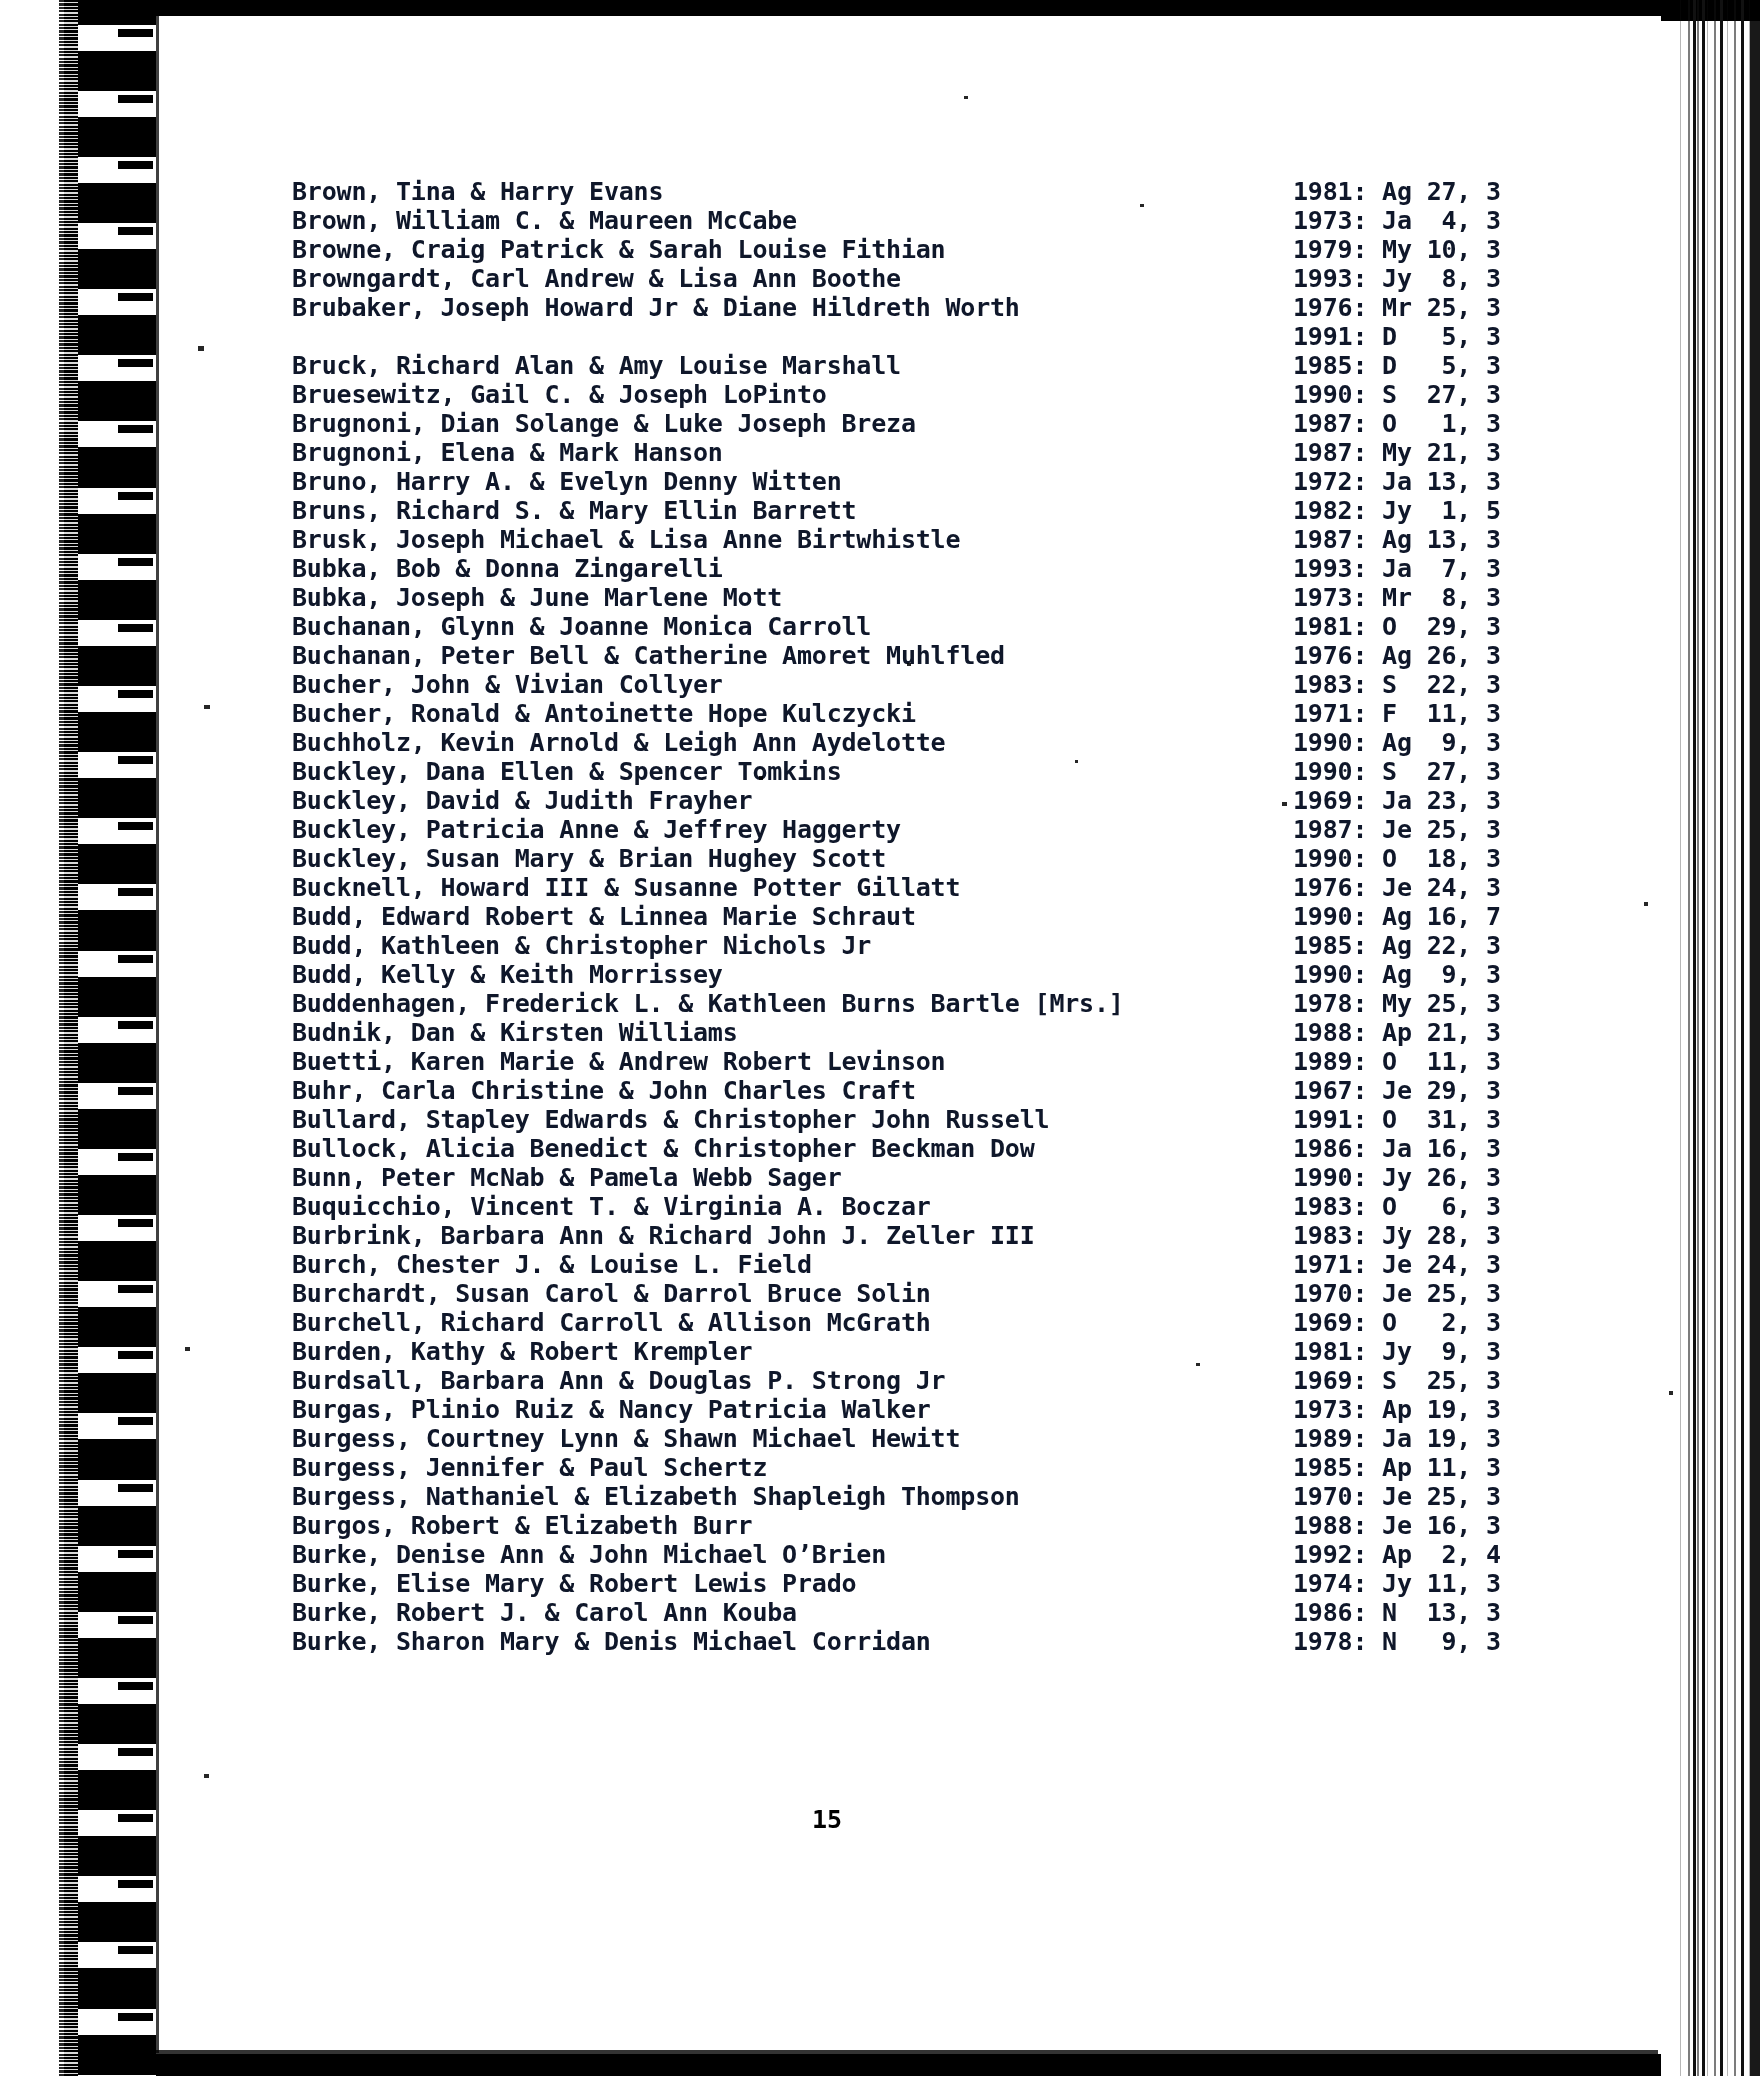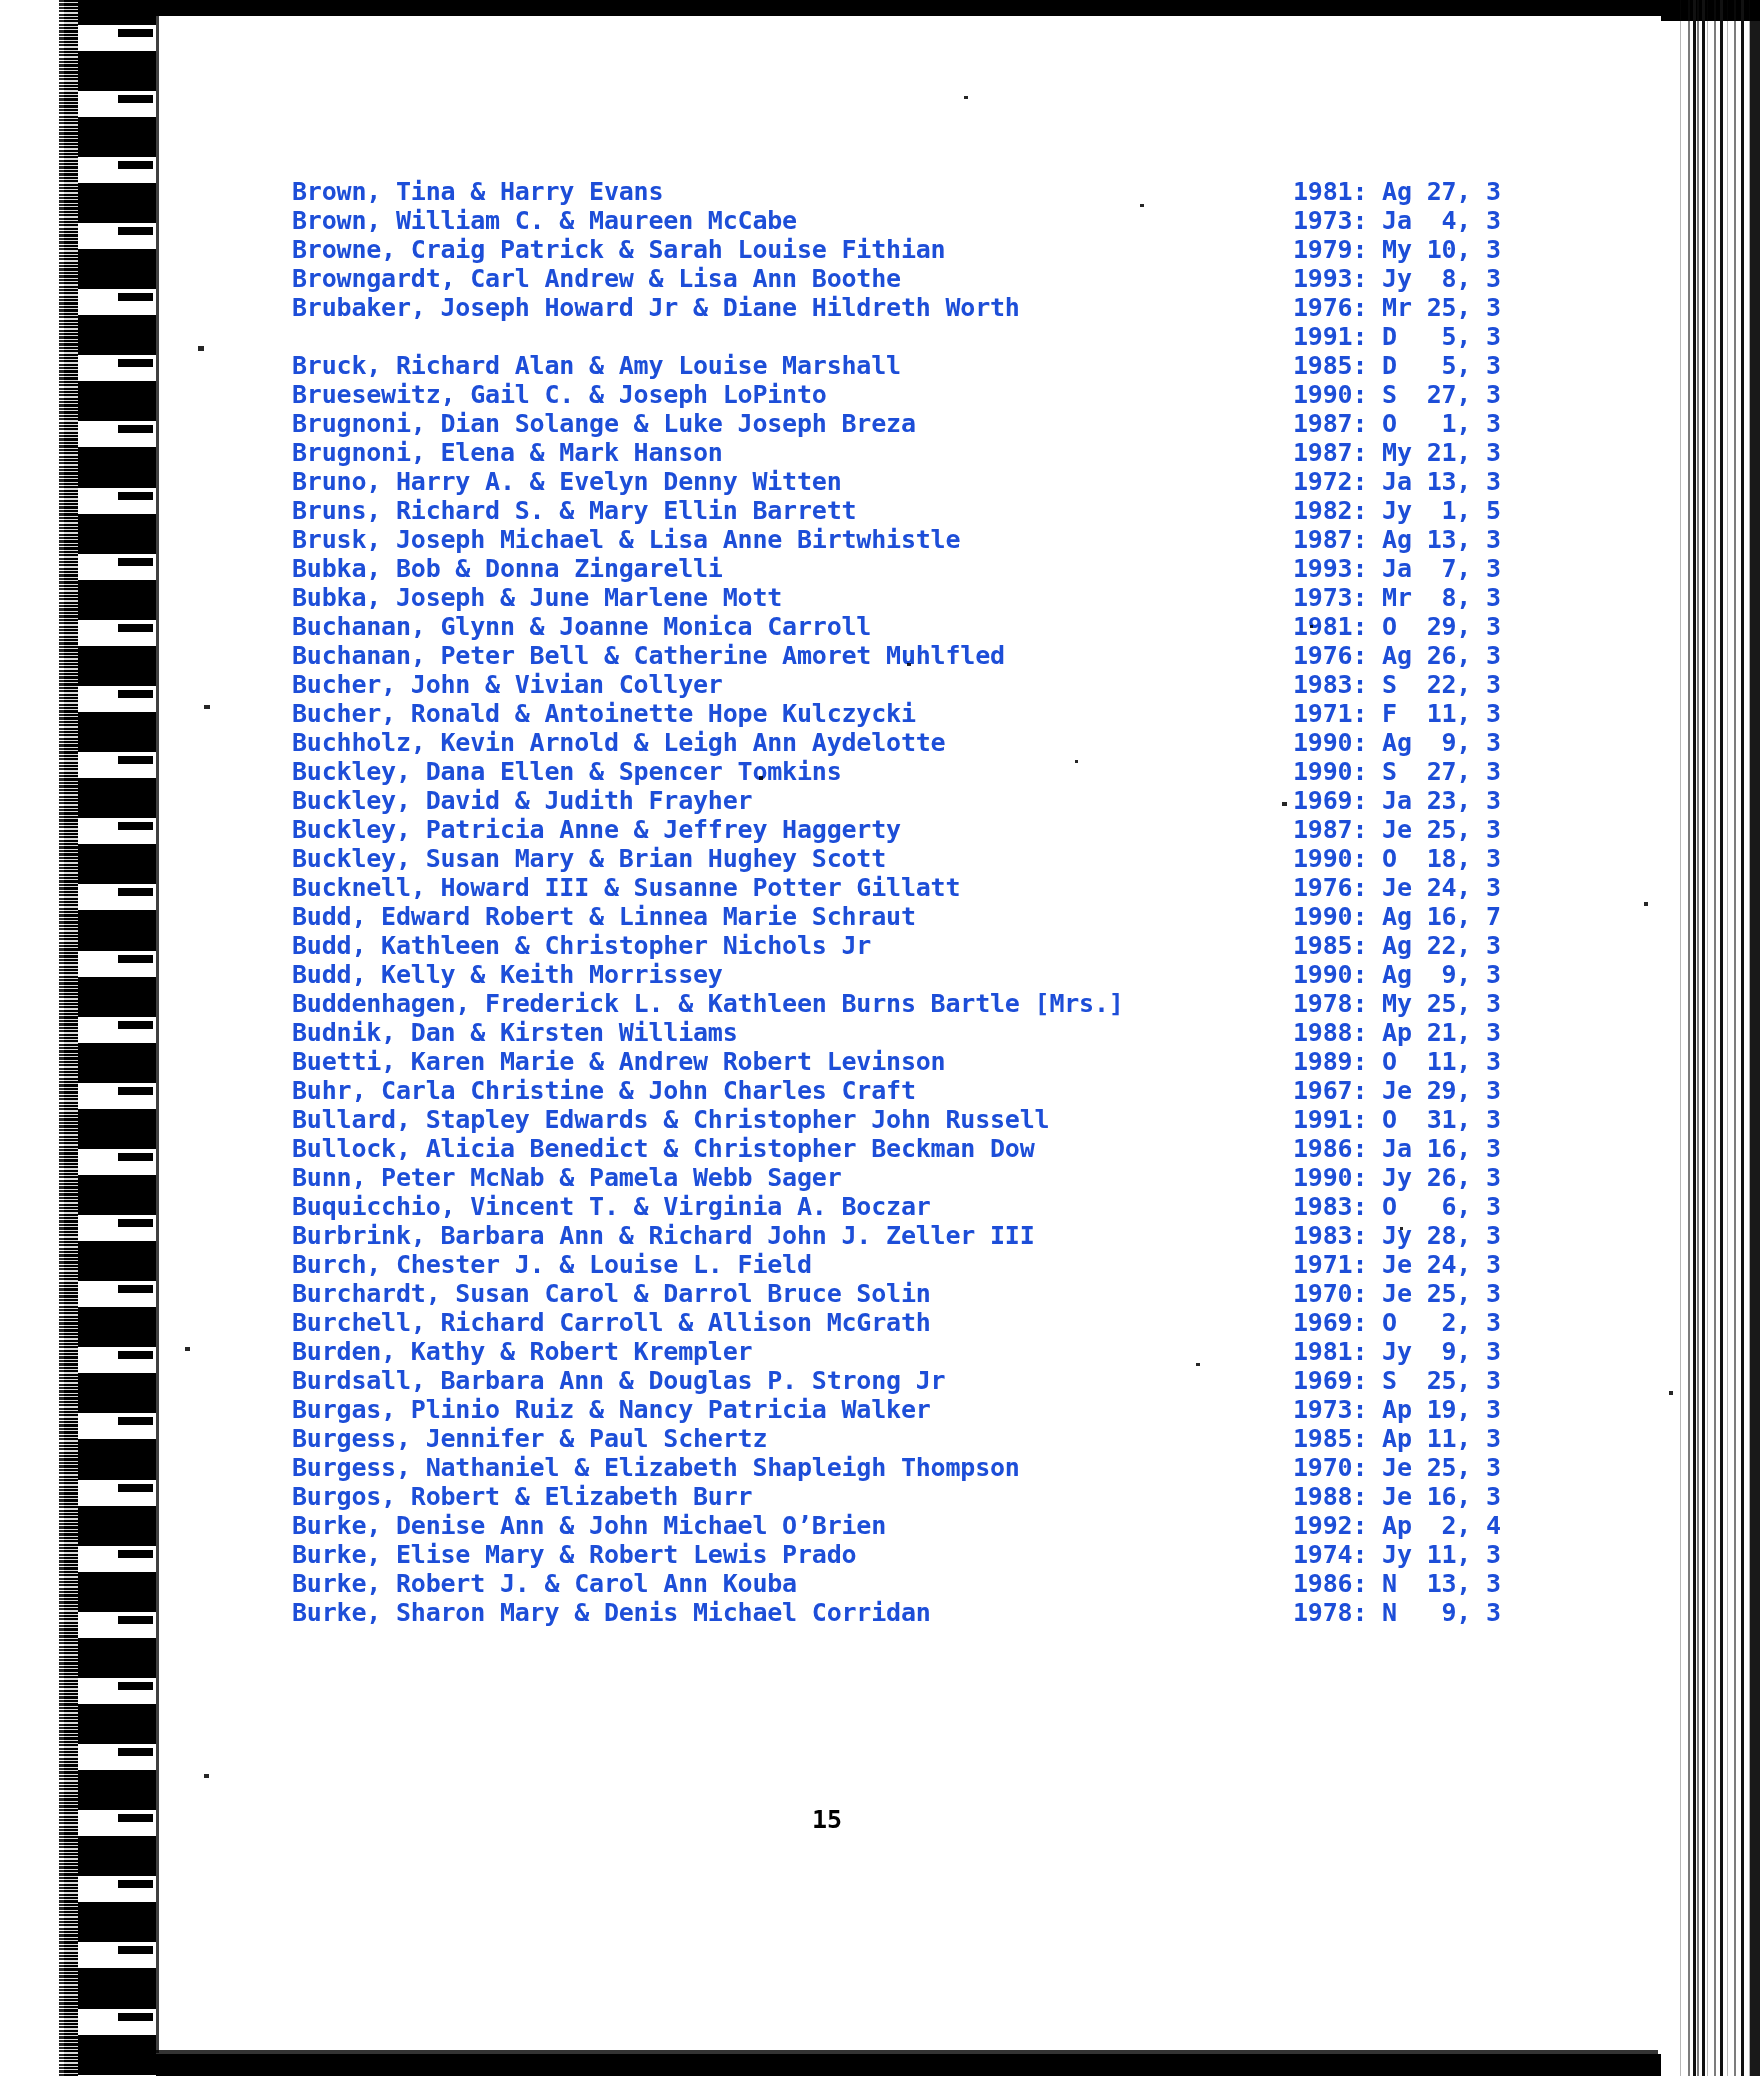--- a/index.html
+++ b/index.html
@@ -148,21 +148,21 @@
 
   .entry {
     position: relative;
     height: 29px;
     line-height: 29px;
     white-space: pre;
     font-family: "DejaVu Sans Mono", monospace;
     font-size: 25px;
     font-weight: 700;
     letter-spacing: -0.2px;
-    color: #1d4ed8;
+    color: #0f172a;
   }
 
   .entry .names {
     position: absolute;
     left: 0;
     top: 0;
   }
   .entry .ref {
     position: absolute;
     left: 1001px;
@@ -295,20 +295,21 @@
       <div class="entry"><span class="names">Bullock, Alicia Benedict &amp; Christopher Beckman Dow</span><span class="ref">1986: Ja 16, 3</span></div>
       <div class="entry"><span class="names">Bunn, Peter McNab &amp; Pamela Webb Sager</span><span class="ref">1990: Jy 26, 3</span></div>
       <div class="entry"><span class="names">Buquicchio, Vincent T. &amp; Virginia A. Boczar</span><span class="ref">1983: O   6, 3</span></div>
       <div class="entry"><span class="names">Burbrink, Barbara Ann &amp; Richard John J. Zeller III</span><span class="ref">1983: Jy 28, 3</span></div>
       <div class="entry"><span class="names">Burch, Chester J. &amp; Louise L. Field</span><span class="ref">1971: Je 24, 3</span></div>
       <div class="entry"><span class="names">Burchardt, Susan Carol &amp; Darrol Bruce Solin</span><span class="ref">1970: Je 25, 3</span></div>
       <div class="entry"><span class="names">Burchell, Richard Carroll &amp; Allison McGrath</span><span class="ref">1969: O   2, 3</span></div>
       <div class="entry"><span class="names">Burden, Kathy &amp; Robert Krempler</span><span class="ref">1981: Jy  9, 3</span></div>
       <div class="entry"><span class="names">Burdsall, Barbara Ann &amp; Douglas P. Strong Jr</span><span class="ref">1969: S  25, 3</span></div>
       <div class="entry"><span class="names">Burgas, Plinio Ruiz &amp; Nancy Patricia Walker</span><span class="ref">1973: Ap 19, 3</span></div>
+      <div class="entry"><span class="names">Burgess, Courtney Lynn &amp; Shawn Michael Hewitt</span><span class="ref">1989: Ja 19, 3</span></div>
       <div class="entry"><span class="names">Burgess, Jennifer &amp; Paul Schertz</span><span class="ref">1985: Ap 11, 3</span></div>
       <div class="entry"><span class="names">Burgess, Nathaniel &amp; Elizabeth Shapleigh Thompson</span><span class="ref">1970: Je 25, 3</span></div>
       <div class="entry"><span class="names">Burgos, Robert &amp; Elizabeth Burr</span><span class="ref">1988: Je 16, 3</span></div>
       <div class="entry"><span class="names">Burke, Denise Ann &amp; John Michael O’Brien</span><span class="ref">1992: Ap  2, 4</span></div>
       <div class="entry"><span class="names">Burke, Elise Mary &amp; Robert Lewis Prado</span><span class="ref">1974: Jy 11, 3</span></div>
       <div class="entry"><span class="names">Burke, Robert J. &amp; Carol Ann Kouba</span><span class="ref">1986: N  13, 3</span></div>
       <div class="entry"><span class="names">Burke, Sharon Mary &amp; Denis Michael Corridan</span><span class="ref">1978: N   9, 3</span></div>
     </div>
 
   <div class="page-number">15</div>

